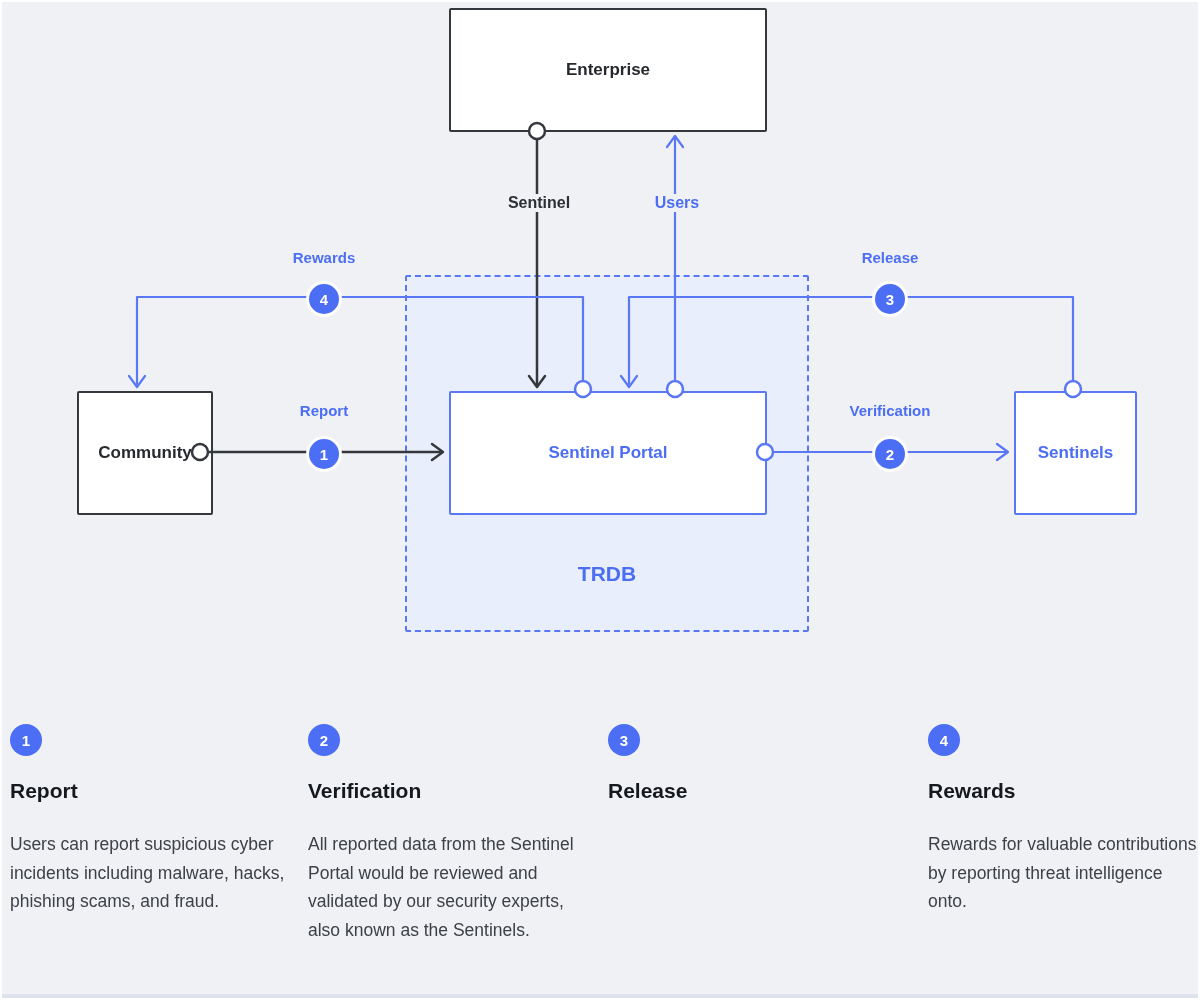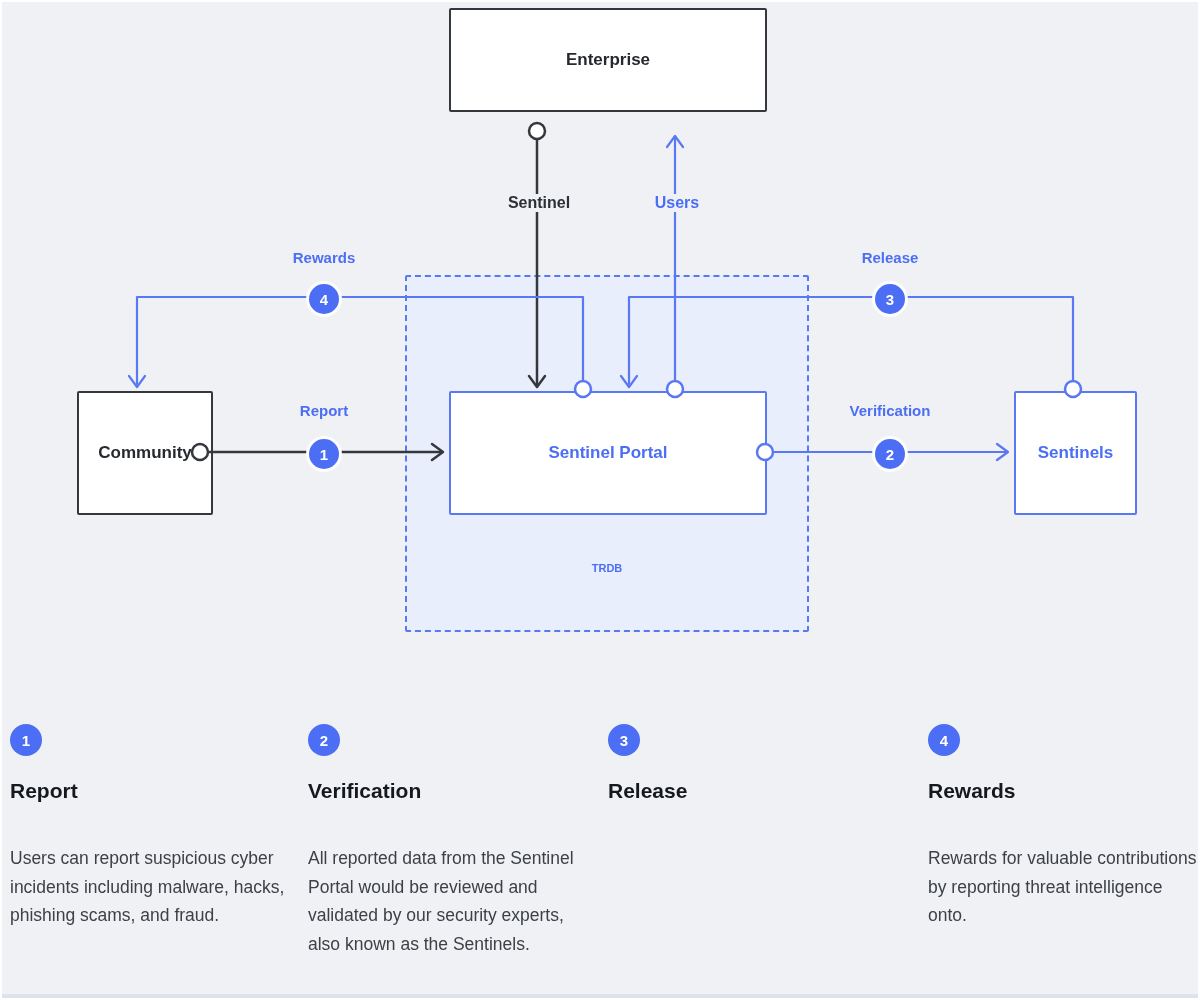--- a/index.html
+++ b/index.html
@@ -18,31 +18,31 @@
     position:relative;width:1200px;height:1000px;background:var(--bg);
     border:2px solid #ffffff;overflow:hidden;
   }
   
   .node{
     position:absolute;display:flex;align-items:center;justify-content:center;
     background:#fff;border-radius:2px;font-weight:700;font-size:17px;
   }
   .node-dark{border:2px solid var(--dark);color:#26292d;}
   .node-blue{border:2px solid var(--blue-line);color:var(--blue);}
-  .enterprise{left:447px;top:6px;width:318px;height:104px;}
+  .enterprise{left:447px;top:6px;width:318px;height:124px;}
   .community{left:75px;top:389px;width:136px;height:124px;}
   .portal{left:447px;top:389px;width:318px;height:124px;z-index:2;}
   .sentinels{left:1012px;top:389px;width:123px;height:124px;}
   .trdb{
     position:absolute;left:403px;top:273px;width:404px;height:357px;
     background:var(--trdb-fill);border:2px dashed var(--blue-line);border-radius:2px;z-index:1;
   }
   .trdb-label{
     position:absolute;left:0;top:285px;width:100%;text-align:center;
-    color:var(--blue);font-weight:700;font-size:11px;
+    color:var(--blue);font-weight:700;font-size:21px;
   }
   
   .overlay{position:absolute;left:-2px;top:-2px;z-index:3;pointer-events:none;}
   .s-dark{stroke:var(--dark);stroke-width:2.5;fill:none;stroke-linecap:round;stroke-linejoin:round;}
   .s-blue{stroke:var(--blue-line);stroke-width:2.2;fill:none;stroke-linecap:round;stroke-linejoin:round;}
   .c-dark{stroke:var(--dark);stroke-width:2.5;fill:#fff;}
   .c-blue{stroke:var(--blue-line);stroke-width:2.5;fill:#fff;}
   
   .edge-label{
     position:absolute;transform:translateX(-50%);z-index:4;
@@ -56,21 +56,21 @@
     display:flex;align-items:center;justify-content:center;
     box-shadow:0 0 0 3px #fdfdfe;
   }
   
   .step{position:absolute;top:722px;width:288px;z-index:2;}
   .step-badge{
     width:32px;height:32px;border-radius:50%;background:var(--blue);color:#fff;
     font-weight:700;font-size:15px;display:flex;align-items:center;justify-content:center;
   }
   .step-title{margin-top:23px;font-size:21px;font-weight:700;color:var(--heading);}
-  .step-desc{margin-top:41px;font-size:17.5px;line-height:28.5px;color:var(--body-text);}
+  .step-desc{margin-top:27px;font-size:17.5px;line-height:28.5px;color:var(--body-text);}
   .bottom-strip{position:absolute;left:0;right:0;bottom:0;height:4px;background:var(--strip);z-index:5;}
 </style>
 </head>
 <body>
 
 <div class="screen">
 
   <div class="trdb">
     <div class="trdb-label">TRDB</div>
   </div>

